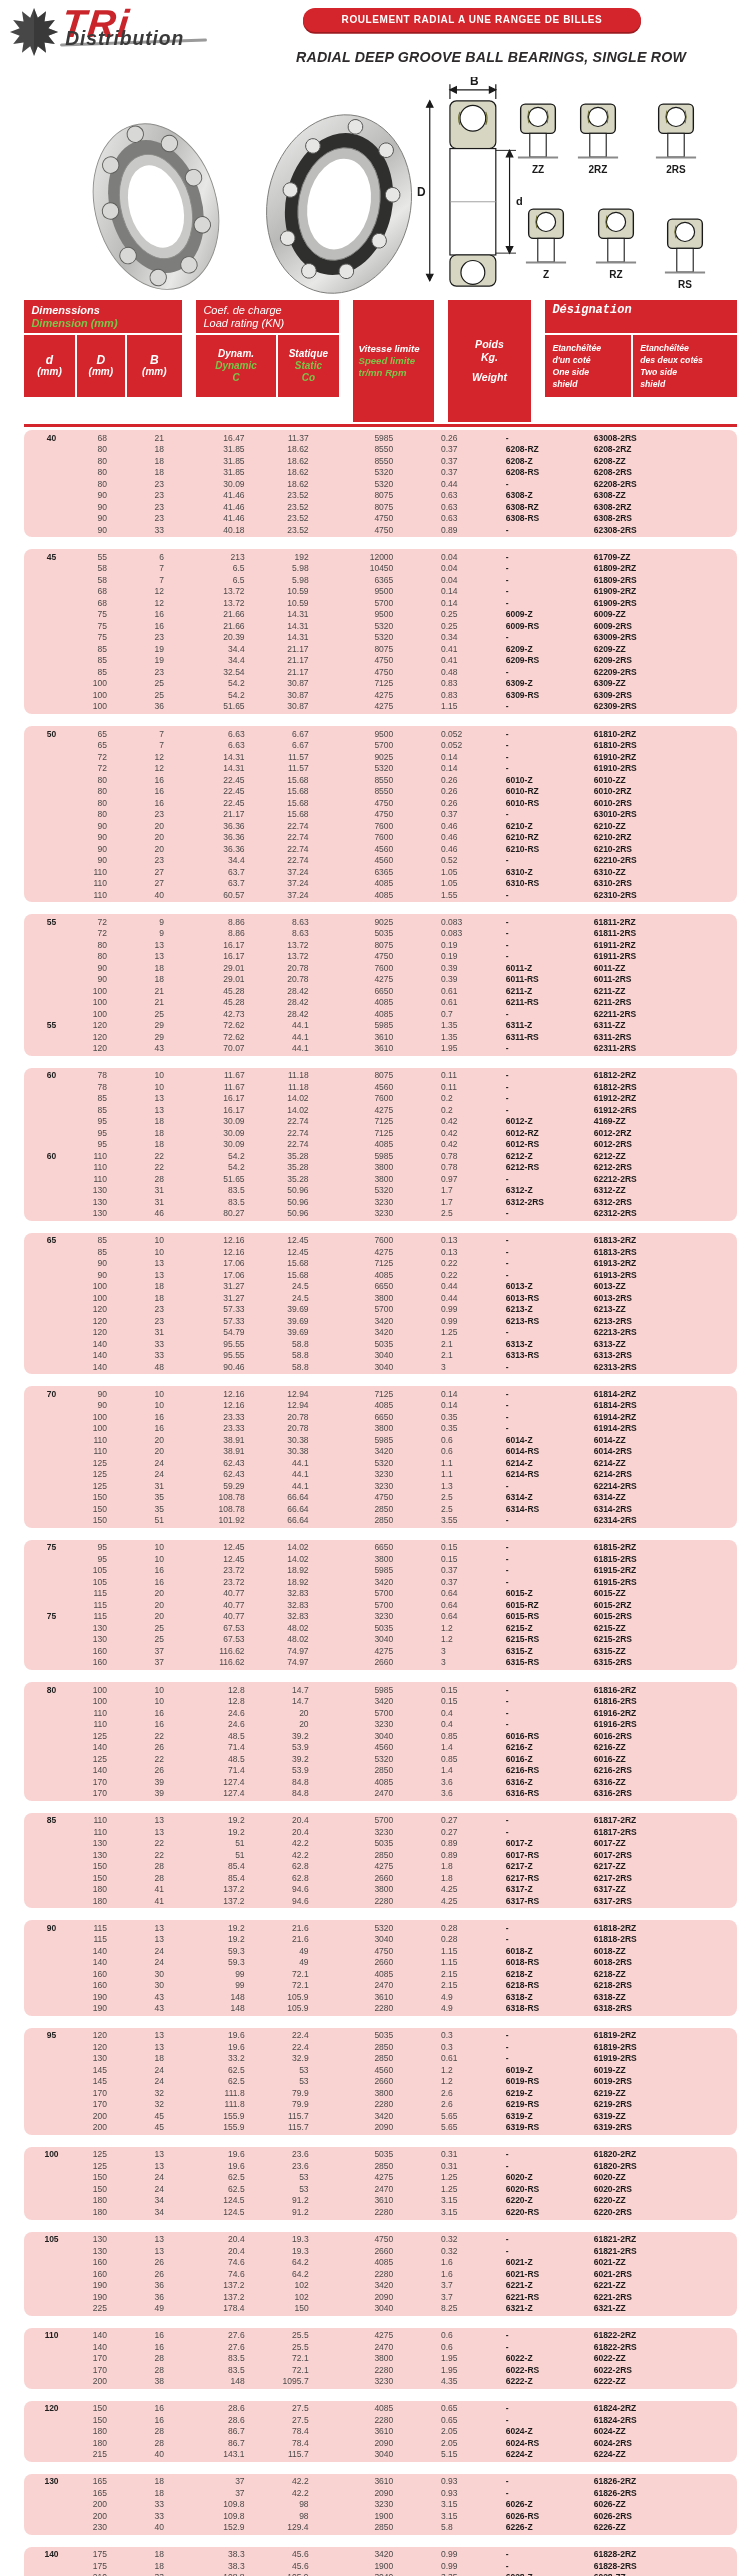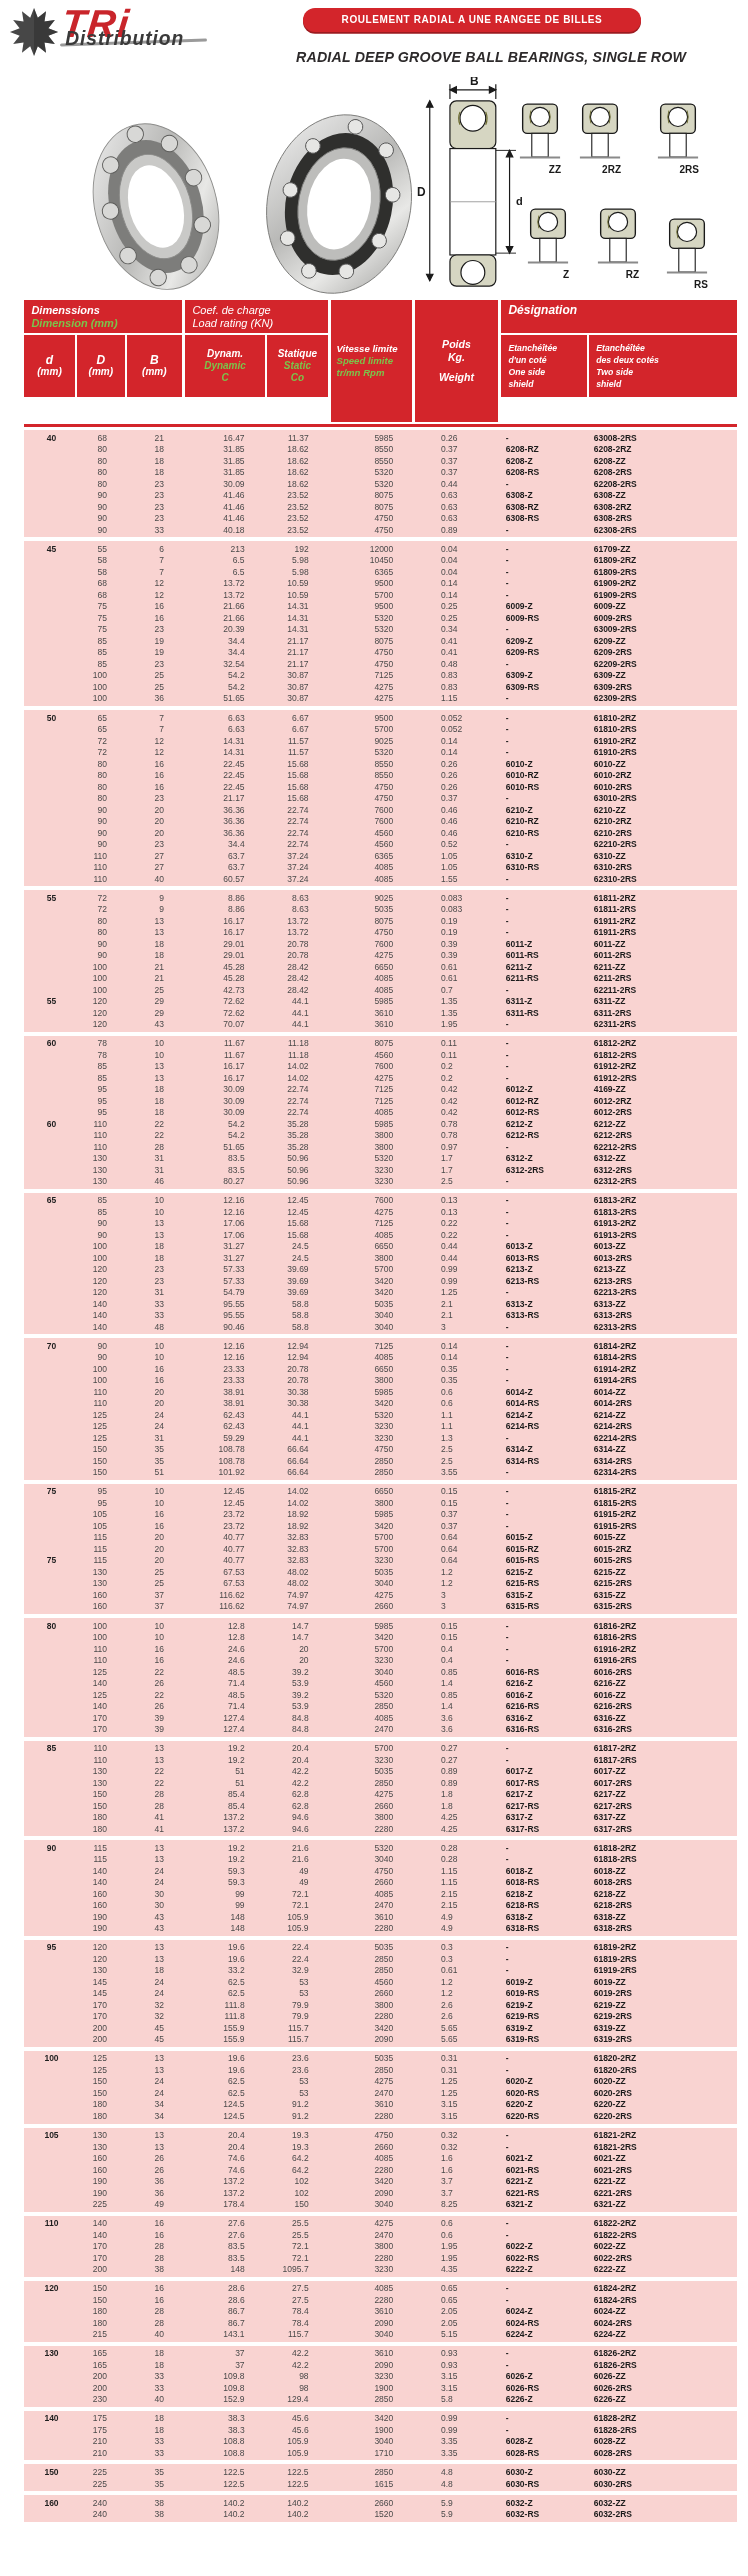--- a/index.html
+++ b/index.html
@@ -12,44 +12,44 @@
   #logo .brand{position:absolute;left:53px;top:0px;font-size:39px;font-weight:bold;font-style:italic;color:#c9252b;letter-spacing:1.8px;transform:skewX(-6deg);}
   #logo .brand-sub{position:absolute;left:48px;top:26px;font-size:19.3px;font-weight:bold;font-style:italic;color:#3a3a3a;letter-spacing:0.9px;margin-left:8px;}
   #logo .swoosh{position:absolute;left:51px;top:39px;width:147px;height:2.8px;background:#9a9a9a;transform:rotate(-2deg);border-radius:1.8px;}
 
   
   #banner{position:absolute;left:303px;top:8.3px;width:338px;height:24px;background:#d3252b;border-radius:12px;box-shadow:0 1.8px 0 #9c1b20;color:#fff;font-weight:bold;font-size:10px;letter-spacing:0.6px;text-align:center;line-height:24px;}
   #subtitle{position:absolute;left:296px;top:49px;width:395px;font-size:14.2px;font-weight:900;font-style:italic;color:#2d2a2b;letter-spacing:0.2px;}
 
   
   .abs{position:absolute;}
-  .type-icon-wrap{position:absolute;width:46px;text-align:right;}
+  .type-icon-wrap{position:absolute;width:46px;text-align:center;}
   .type-icon-wrap .tlabel{font-size:10px;font-weight:bold;color:#1a1a1a;margin-top:0.9px;}
 
   
   #catalog{position:absolute;left:24px;top:300px;width:713px;}
-  .thead{display:flex;gap:3px;border-radius:14px;}
+  .thead{display:flex;gap:14px;border-radius:14px;}
   .hgroup{display:flex;flex-direction:column;gap:1.8px;}
   .hcell{background:#d3252b;color:#fff;font-style:italic;box-sizing:border-box;}
   .htitle{height:33px;padding:3.7px 7.4px 0 7.4px;font-weight:bold;font-size:11px;line-height:13px;}
   .hsubrow{display:flex;gap:1.8px;height:62px;}
   .hsub{height:62px;display:flex;flex-direction:column;justify-content:center;align-items:center;font-weight:bold;font-size:10px;line-height:12px;text-align:center;}
   .green{color:#7cc34b;}
   .pre{white-space:pre-line;}
   .w-dims{width:158px;}
   .w-load{width:143px;}
   .w-speed{width:81px;}
   .w-poids{width:83px;}
   .w-desig{flex:1;}
   .full{height:122px;display:flex;flex-direction:column;justify-content:center;}
   .sym{font-size:12px;font-weight:bold;}
   .redbar{height:3.7px;background:#d3252b;margin-top:1.8px;}
 
   #tbody{margin-top:2.8px;}
-  .block{background:#f9d3d1;padding:1.8px 0;margin-bottom:4px;}
+  .block{background:#f9d3d1;padding:1.8px 0;margin-bottom:12px;border-radius:8px;}
   .trow{display:flex;height:11.5px;align-items:center;font-size:8.5px;color:#4a4a4a;}
   .c{flex:none;box-sizing:border-box;white-space:nowrap;}
   .c0{width:55px;text-align:center;font-weight:bold;color:#1f1f1f;}
   .c1{width:48px;text-align:right;padding-right:20px;}
   .c2{width:57px;text-align:right;padding-right:20px;}
   .c3{width:79px;text-align:right;padding-right:18.4px;}
   .c4{width:64px;text-align:right;padding-right:18.4px;}
   .c5{width:81px;text-align:right;padding-right:14.7px;}
   .c6{width:83px;text-align:left;padding-left:33px;}
   .c7{width:88px;text-align:left;padding-left:14.7px;font-weight:bold;color:#1b1b1b;}
@@ -271,21 +271,21 @@
 tr/mn Rpm</span>
       </div>
 
       <div class="hcell w-poids full" style="text-align:center;font-size:10.6px;font-weight:bold;line-height:13px;">
         <span class="pre">Poids
 Kg.</span>
         <span style="margin-top:7.4px;">Weight</span>
       </div>
 
       <div class="hgroup w-desig">
-        <div class="hcell htitle" style="font-size:12px;">
+        <div class="hcell htitle" style="font-size:12px;font-family:Liberation Mono, monospace;">
           <span>Désignation</span>
         </div>
         <div class="hsubrow">
           <div class="hcell hsub" style="width:86px;align-items:flex-start;padding-left:7.4px;font-size:8.7px;font-weight:bold;text-align:left;">
             <span class="pre">Etanchéîtée
 d'un coté</span>
             <span class="pre">One side
 shield</span>
           </div>
           <div class="hcell hsub" style="flex:1;align-items:flex-start;padding-left:7.4px;font-size:8.7px;font-weight:bold;text-align:left;">

